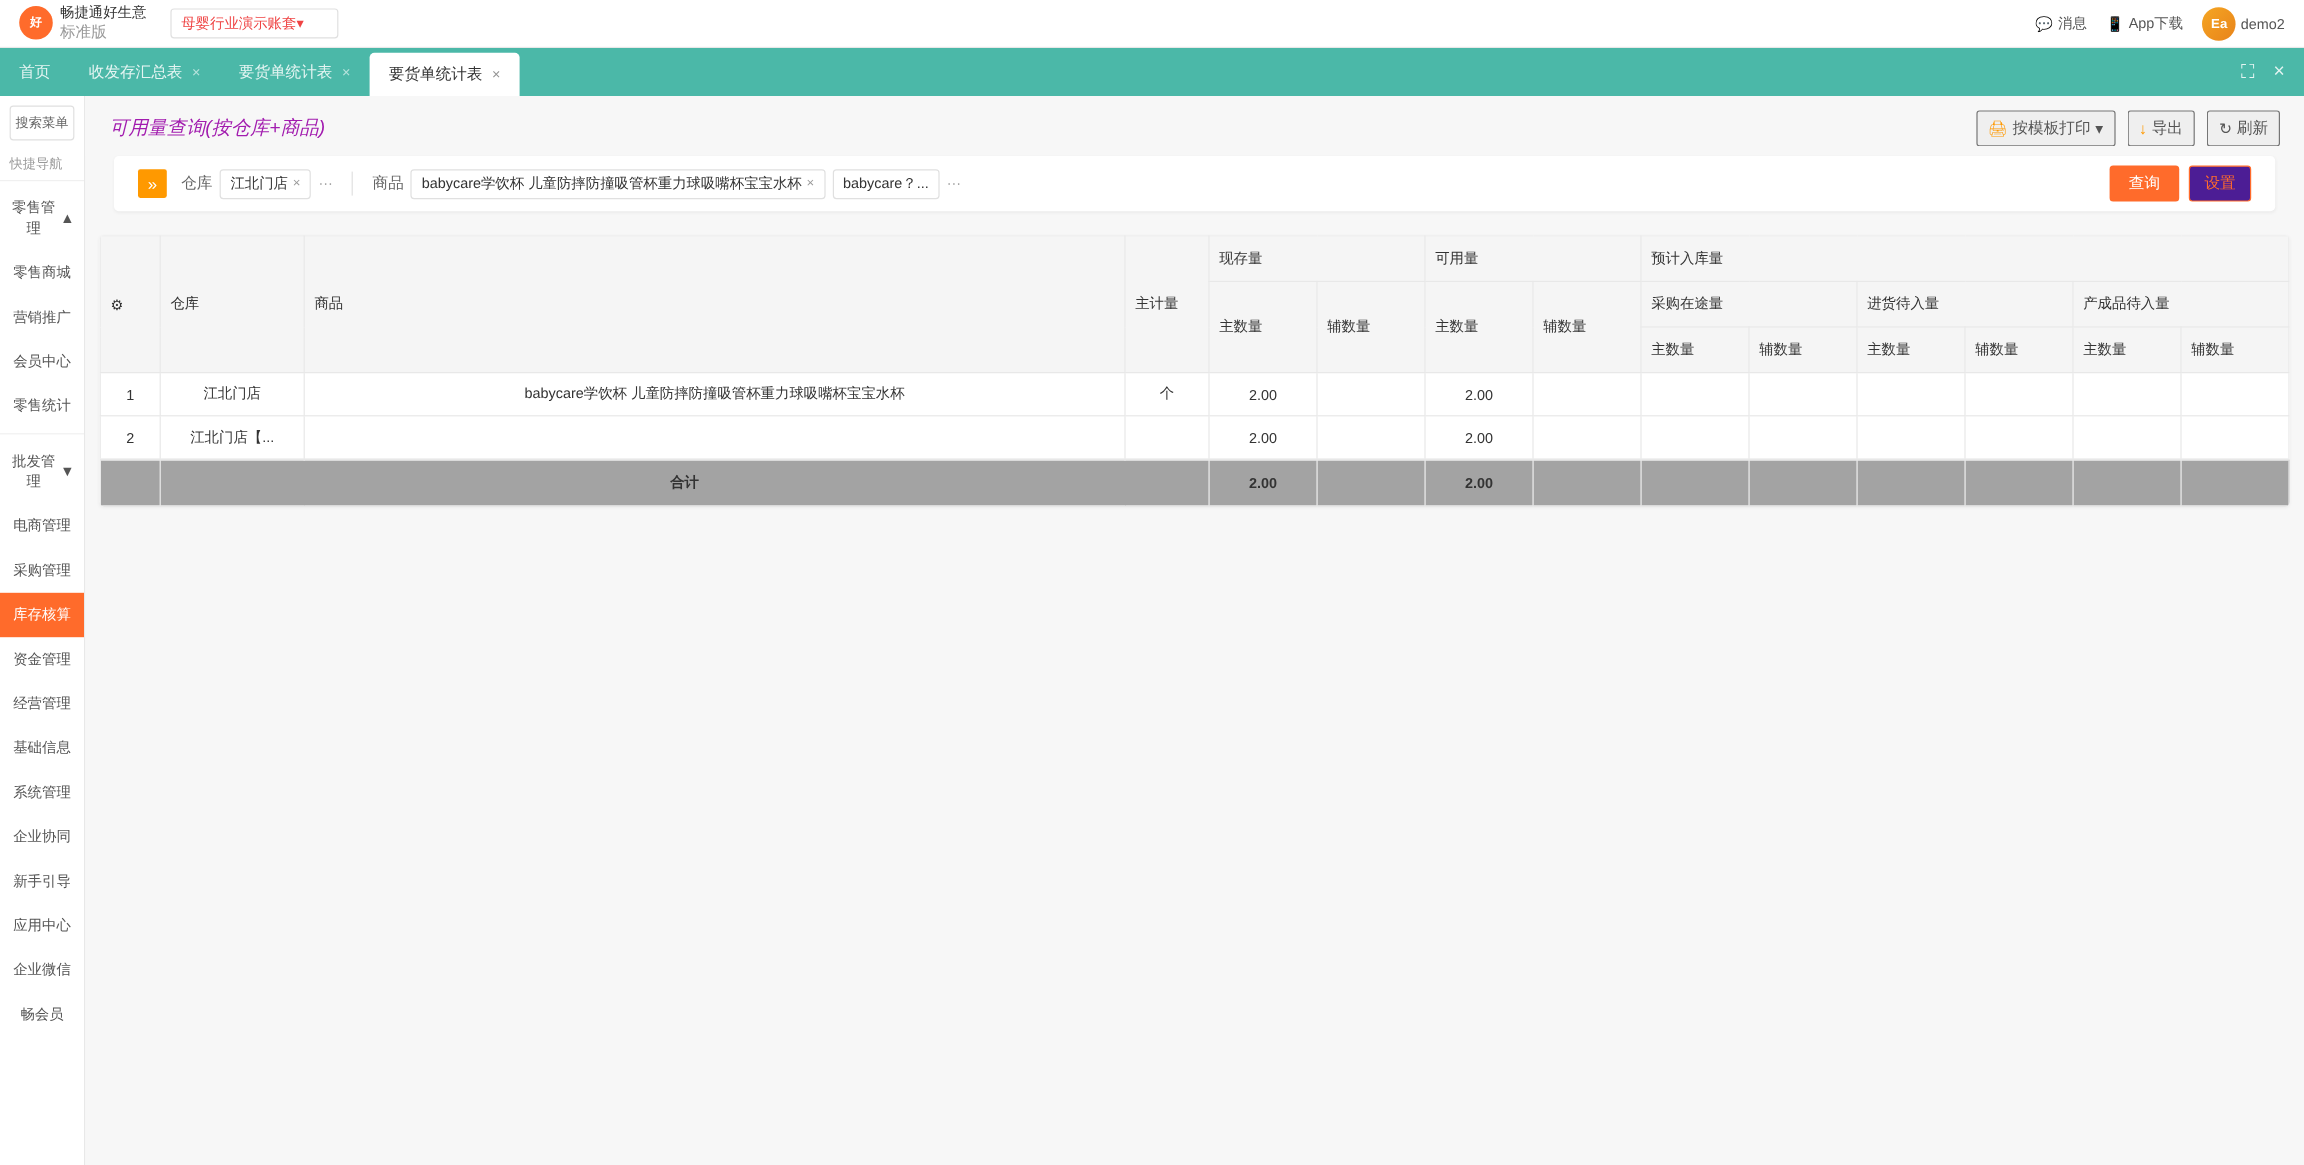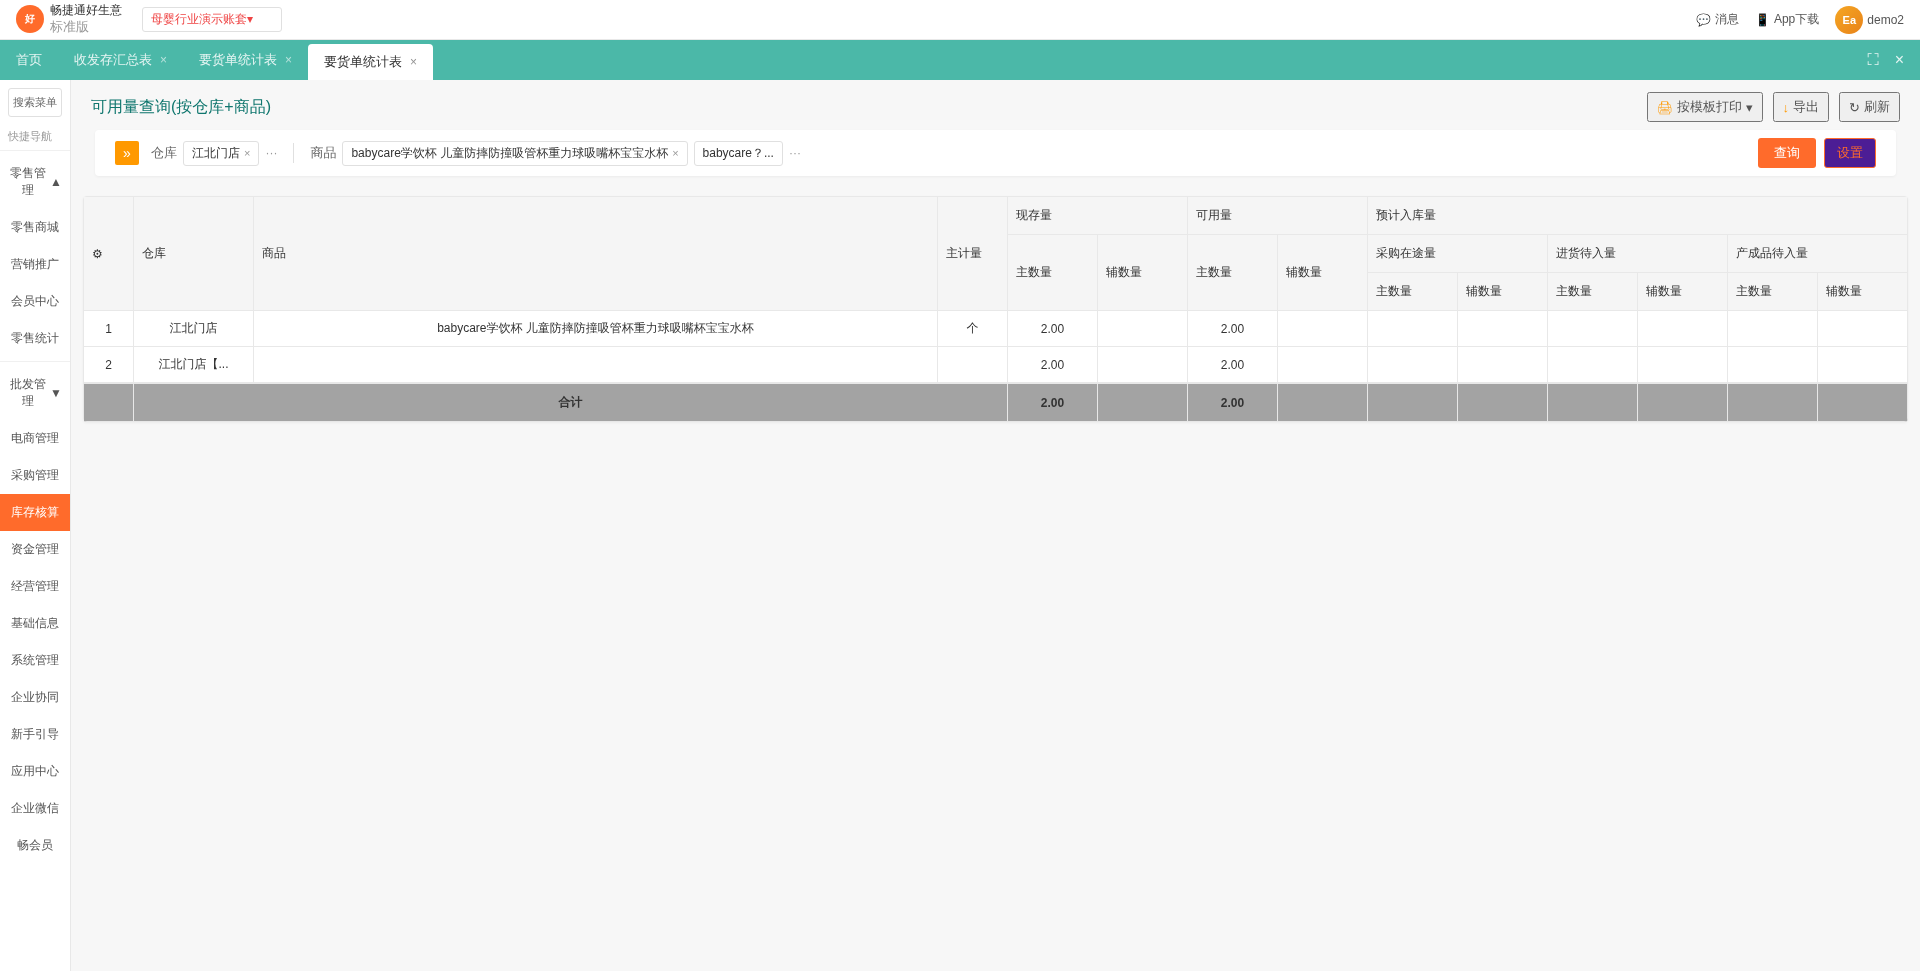--- a/index.html
+++ b/index.html
@@ -37,21 +37,21 @@
     .sidebar-item { padding: 10px 8px; text-align: center; font-size: 12px; color: #555; cursor: pointer; display: flex; flex-direction: column; align-items: center; gap: 4px; }
     .sidebar-item.active { background: #ff6b2b; color: #fff; border-radius: 0; }
     .sidebar-item.has-arrow { flex-direction: row; justify-content: center; gap: 2px; }
     .sidebar-divider { height: 1px; background: #f0f0f0; margin: 4px 0; }
 
     
     .content-area { flex: 1; display: flex; flex-direction: column; overflow: hidden; background: #f7f7f7; }
 
     
     .page-header { padding: 12px 20px 8px; background: #f7f7f7; display: flex; align-items: center; justify-content: space-between; flex-shrink: 0; }
-    .page-title { font-size: 16px; color: #0f766e; font-weight: 500; }
+    .page-title { font-size: 16px; color: #a21caf; font-weight: 500; font-style: italic; }
     .page-actions { display: flex; align-items: center; gap: 10px; }
     .page-action-btn { display: flex; align-items: center; gap: 4px; font-size: 13px; color: #555; cursor: pointer; padding: 4px 8px; }
     .page-action-btn .icon { color: #f90; }
 
     
     .filter-bar { padding: 8px 20px; background: #fff; margin: 0 12px; border-radius: 4px; display: flex; align-items: center; gap: 12px; flex-shrink: 0; box-shadow: 0 1px 3px rgba(0,0,0,0.05); }
     .filter-expand-btn { width: 24px; height: 24px; background: #f90; border-radius: 2px; display: flex; align-items: center; justify-content: center; cursor: pointer; color: white; font-size: 14px; flex-shrink: 0; }
     .filter-group { display: flex; align-items: center; gap: 6px; }
     .filter-label { font-size: 13px; color: #666; white-space: nowrap; }
     .filter-tag { display: flex; align-items: center; gap: 4px; background: #fff; border: 1px solid #e0e0e0; border-radius: 3px; padding: 3px 8px; font-size: 12px; color: #333; }

